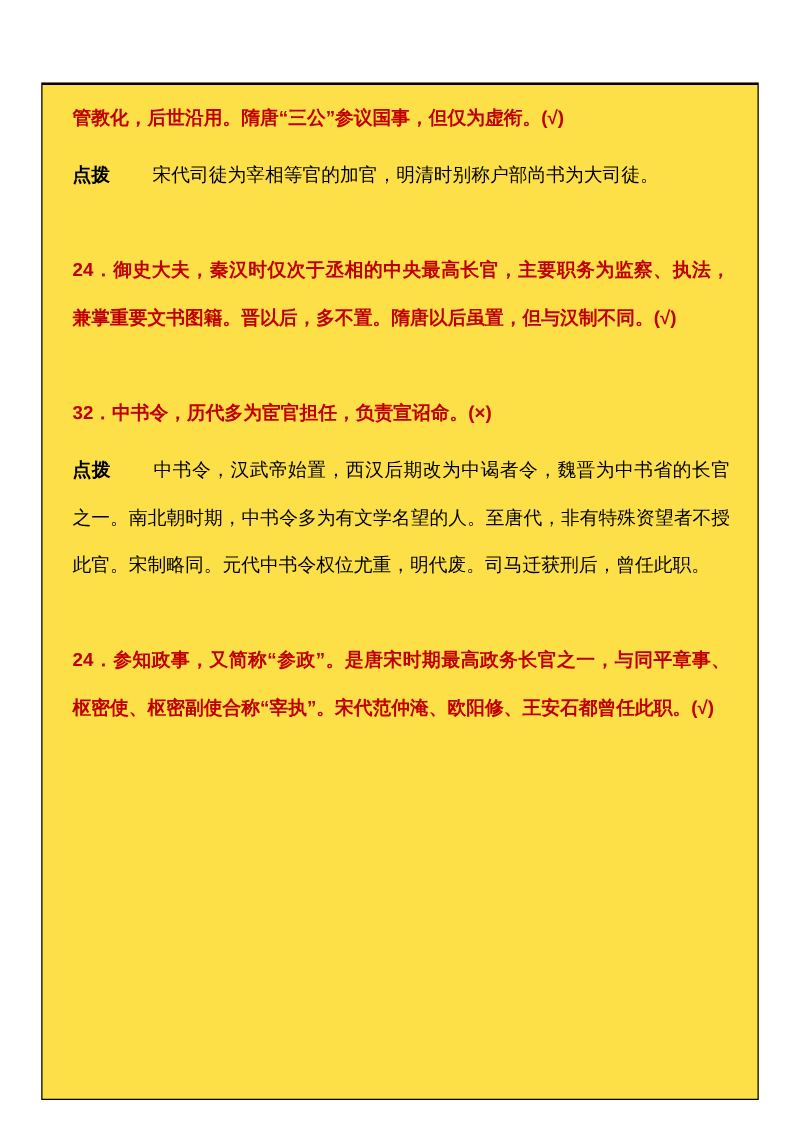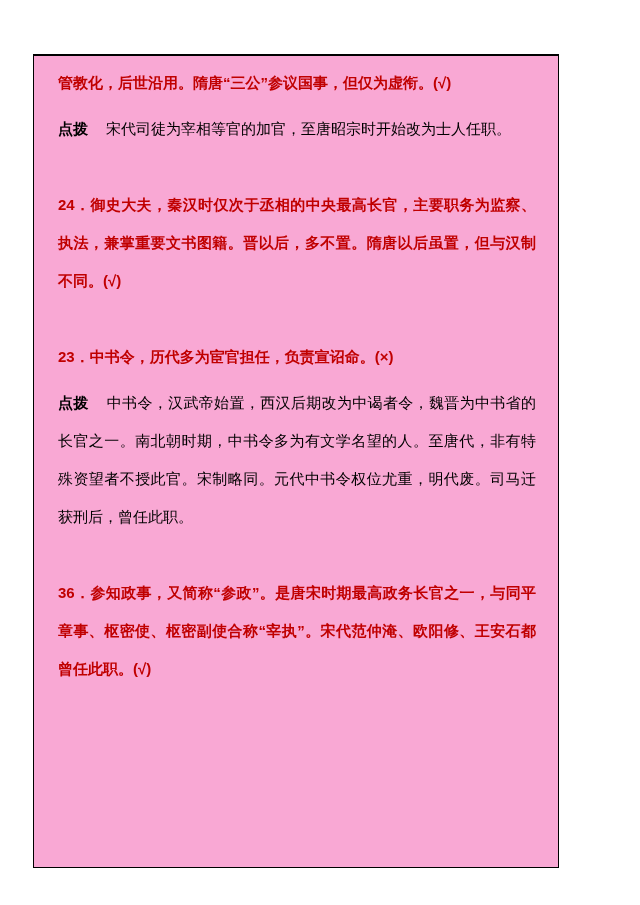--- a/index.html
+++ b/index.html
@@ -9,29 +9,29 @@
   }
   body {
     width: 640px;
     height: 905px;
     position: relative;
     font-family: "Liberation Sans", sans-serif;
   }
   .page-frame {
     position: absolute;
     left: 33px;
-    top: 54px;
-    width: 526px;
+    top: 66px;
+    width: 574px;
     height: 814px;
     box-sizing: border-box;
     border: 1px solid #000;
     border-top-width: 2px;
     padding: 8px 22px 0 24px;
     overflow: hidden;
-    background: #f9a8d4;
+    background: #fde047;
   }
   p.para {
     margin: 0;
     font-size: 15px;
     line-height: 38px;
     text-align: justify;
     word-break: break-all;
   }
   p.question {
     color: #c00000;
@@ -41,45 +41,45 @@
   p.question.first {
     margin-top: 0;
   }
   p.answer {
     color: #000000;
     font-weight: normal;
     margin-top: 8px;
   }
   .answer-label {
     font-weight: bold;
-    margin-right: 18px;
+    margin-right: 34px;
     color: #000000;
   }
 </style>
 </head>
 <body>
 
 <div class="page-frame">
 
   <p class="para question first">管教化，后世沿用。隋唐“三公”参议国事，但仅为虚衔。(√)</p>
 
   <p class="para answer">
-    <span class="answer-label">点拨</span><span>宋代司徒为宰相等官的加官，至唐昭宗时开始改为士人任职。</span>
+    <span class="answer-label">点拨</span><span>宋代司徒为宰相等官的加官，明清时别称户部尚书为大司徒。</span>
   </p>
 
   <p class="para question">24．御史大夫，秦汉时仅次于丞相的中央最高长官，主要职务为监察、执法，兼掌重要文书图籍。晋以后，多不置。隋唐以后虽置，但与汉制不同。(√)</p>
 
 
 
 
-  <p class="para question">23．中书令，历代多为宦官担任，负责宣诏命。(×)</p>
+  <p class="para question">32．中书令，历代多为宦官担任，负责宣诏命。(×)</p>
 
   <p class="para answer">
     <span class="answer-label">点拨</span><span>中书令，汉武帝始置，西汉后期改为中谒者令，魏晋为中书省的长官之一。南北朝时期，中书令多为有文学名望的人。至唐代，非有特殊资望者不授此官。宋制略同。元代中书令权位尤重，明代废。司马迁获刑后，曾任此职。</span>
   </p>
 
-  <p class="para question">36．参知政事，又简称“参政”。是唐宋时期最高政务长官之一，与同平章事、枢密使、枢密副使合称“宰执”。宋代范仲淹、欧阳修、王安石都曾任此职。(√)</p>
+  <p class="para question">24．参知政事，又简称“参政”。是唐宋时期最高政务长官之一，与同平章事、枢密使、枢密副使合称“宰执”。宋代范仲淹、欧阳修、王安石都曾任此职。(√)</p>
 
   <p class="para answer">
     
   </p>
 
 </div>
 
 </body></html>

